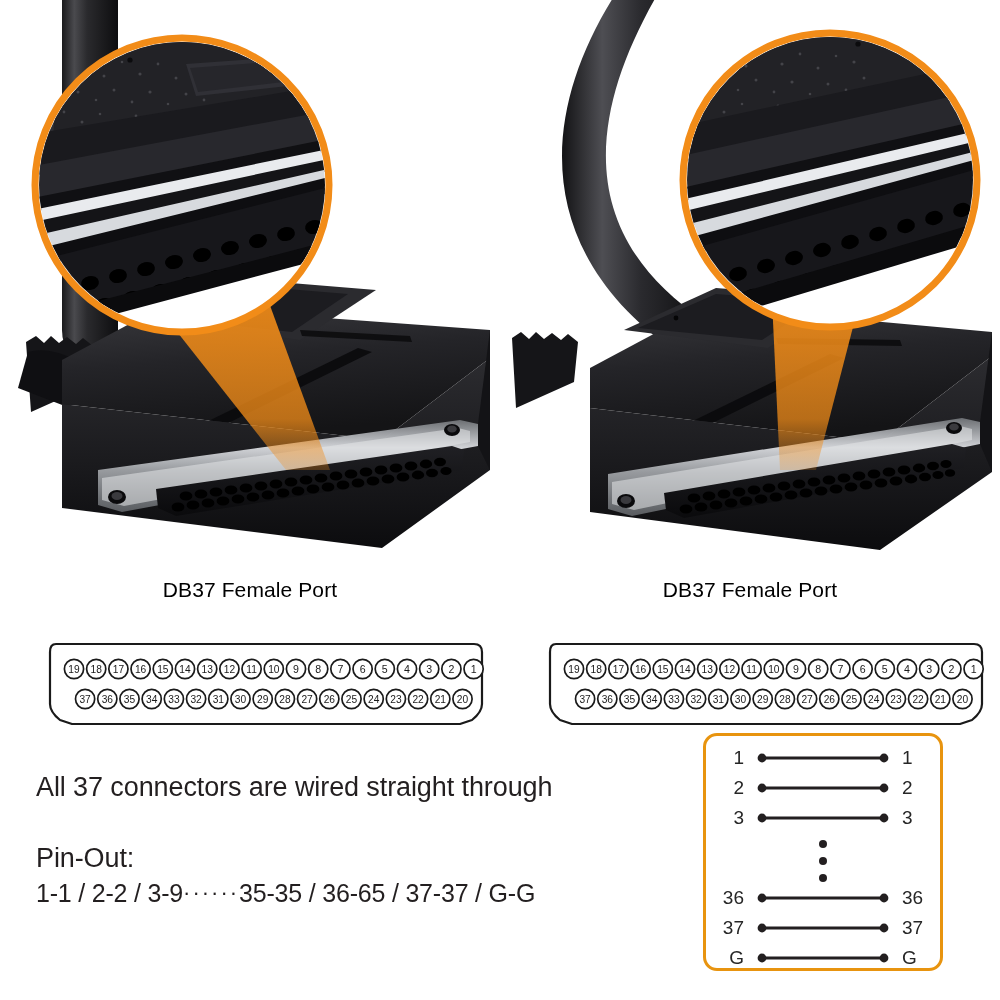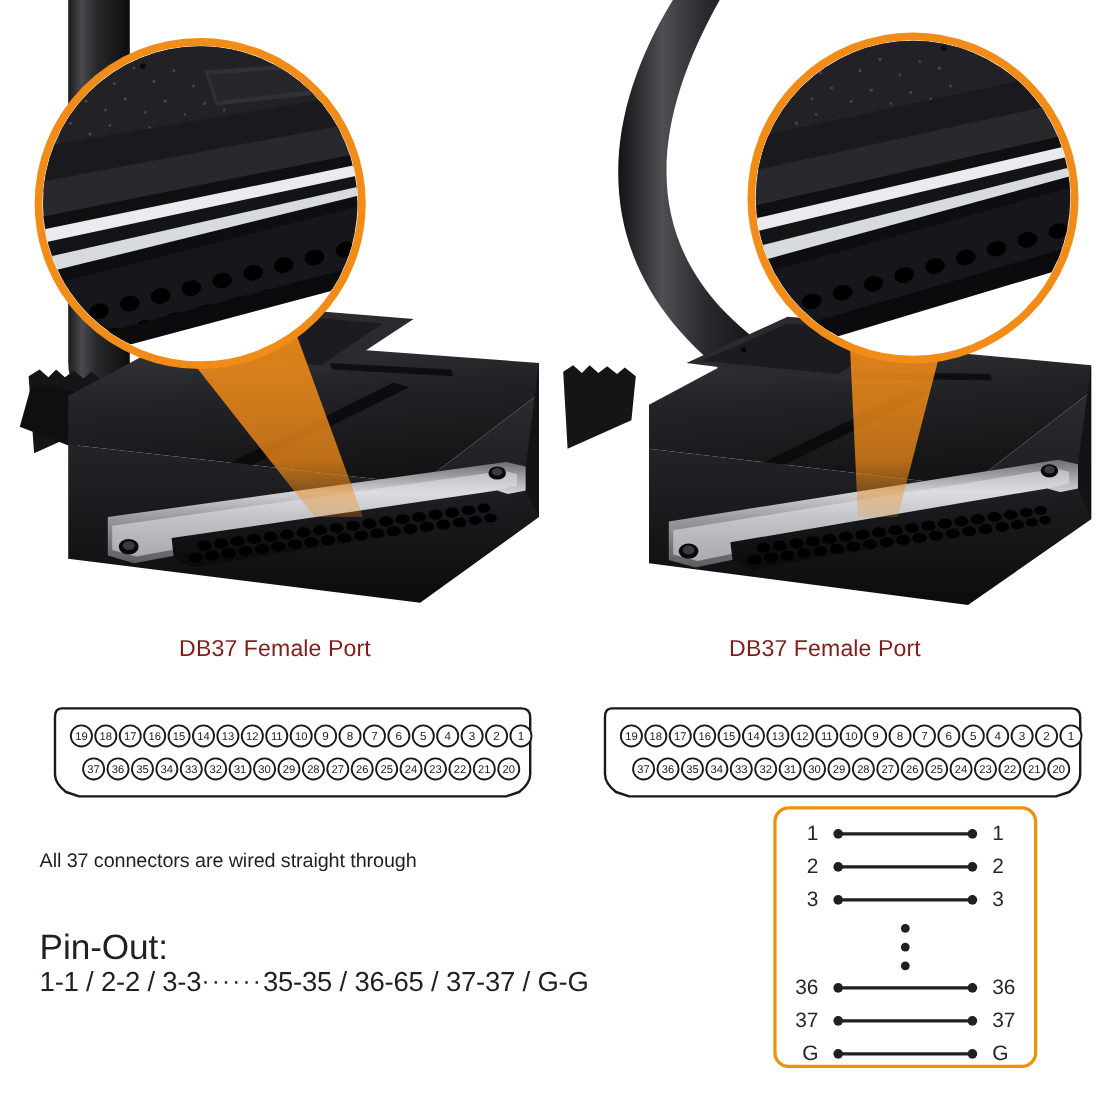--- a/index.html
+++ b/index.html
@@ -12,40 +12,40 @@
 
   
   .photo{position:absolute;top:0;width:500px;height:600px;}
   .photo.left{left:0;}
   .photo.right{left:500px;}
   .photo svg{display:block;width:500px;height:600px;}
 
   
   .port-caption{
     position:absolute;width:500px;text-align:center;
-    font-size:21px;font-weight:400;letter-spacing:.1px;color:#7f1d1d;
+    font-size:21px;font-weight:400;letter-spacing:.1px;color:#000000;
   }
   .cap-left{left:0;top:578px;}
   .cap-right{left:500px;top:578px;}
 
   
   .pin-diagram{position:absolute;top:640px;width:446px;height:88px;}
   .pd-left{left:42px;}
   .pd-right{left:542px;}
   .pin-diagram svg{display:block;}
 
   
   .headline{
     position:absolute;left:36px;top:772px;
-    font-size:18px;font-weight:400;color:#231f20;white-space:nowrap;
+    font-size:27px;font-weight:400;color:#231f20;white-space:nowrap;
     letter-spacing:-.1px;
   }
   .pinout-label{
     position:absolute;left:36px;top:843px;
-    font-size:32px;font-weight:400;color:#231f20;letter-spacing:-.1px;
+    font-size:27px;font-weight:400;color:#231f20;letter-spacing:-.1px;
   }
   .pinout-line{
     position:absolute;left:36px;top:879px;
     font-size:25px;font-weight:400;color:#231f20;white-space:nowrap;
     letter-spacing:-.2px;
   }
   .pinout-line .dots{letter-spacing:2px;font-size:22px;position:relative;top:-2px;}
 
   
   .wire-box{
@@ -613,21 +613,21 @@
           <text x="398.3" y="62.9" text-anchor="middle" font-family="&quot;Liberation Sans&quot;,&quot;DejaVu Sans&quot;,sans-serif" font-size="10.2" fill="#1a1a1a">21</text>
           <circle cx="420.5" cy="59" r="9.6" fill="#ffffff" stroke="#1a1a1a" stroke-width="1.7"></circle>
           <text x="420.5" y="62.9" text-anchor="middle" font-family="&quot;Liberation Sans&quot;,&quot;DejaVu Sans&quot;,sans-serif" font-size="10.2" fill="#1a1a1a">20</text>
         </g>
       </svg>
   </div>
 
   <div class="headline">All 37 connectors are wired straight through</div>
   <div class="pinout-label">Pin-Out:</div>
   <div class="pinout-line">
-    <span>1-1 / 2-2 / 3-3</span><span class="dots">······</span><span>35-35 / 36-65 / 37-37 / G-G</span>
+    <span>1-1 / 2-2 / 3-9</span><span class="dots">······</span><span>35-35 / 36-65 / 37-37 / G-G</span>
   </div>
 
   <div class="wire-box">
     <svg id="wire-svg" viewBox="0 0 234 232" width="234" height="232" xmlns="http://www.w3.org/2000/svg">
         <g>
           <text x="38" y="28" text-anchor="end" font-family="&quot;Liberation Sans&quot;,&quot;DejaVu Sans&quot;,sans-serif" font-size="19" fill="#262626">1</text>
           <line x1="56" y1="22" x2="178" y2="22" stroke="#231f20" stroke-width="3"></line>
           <circle cx="56" cy="22" r="4.4" fill="#231f20"></circle>
           <circle cx="178" cy="22" r="4.4" fill="#231f20"></circle>
           <text x="196" y="28" text-anchor="start" font-family="&quot;Liberation Sans&quot;,&quot;DejaVu Sans&quot;,sans-serif" font-size="19" fill="#262626">1</text>

